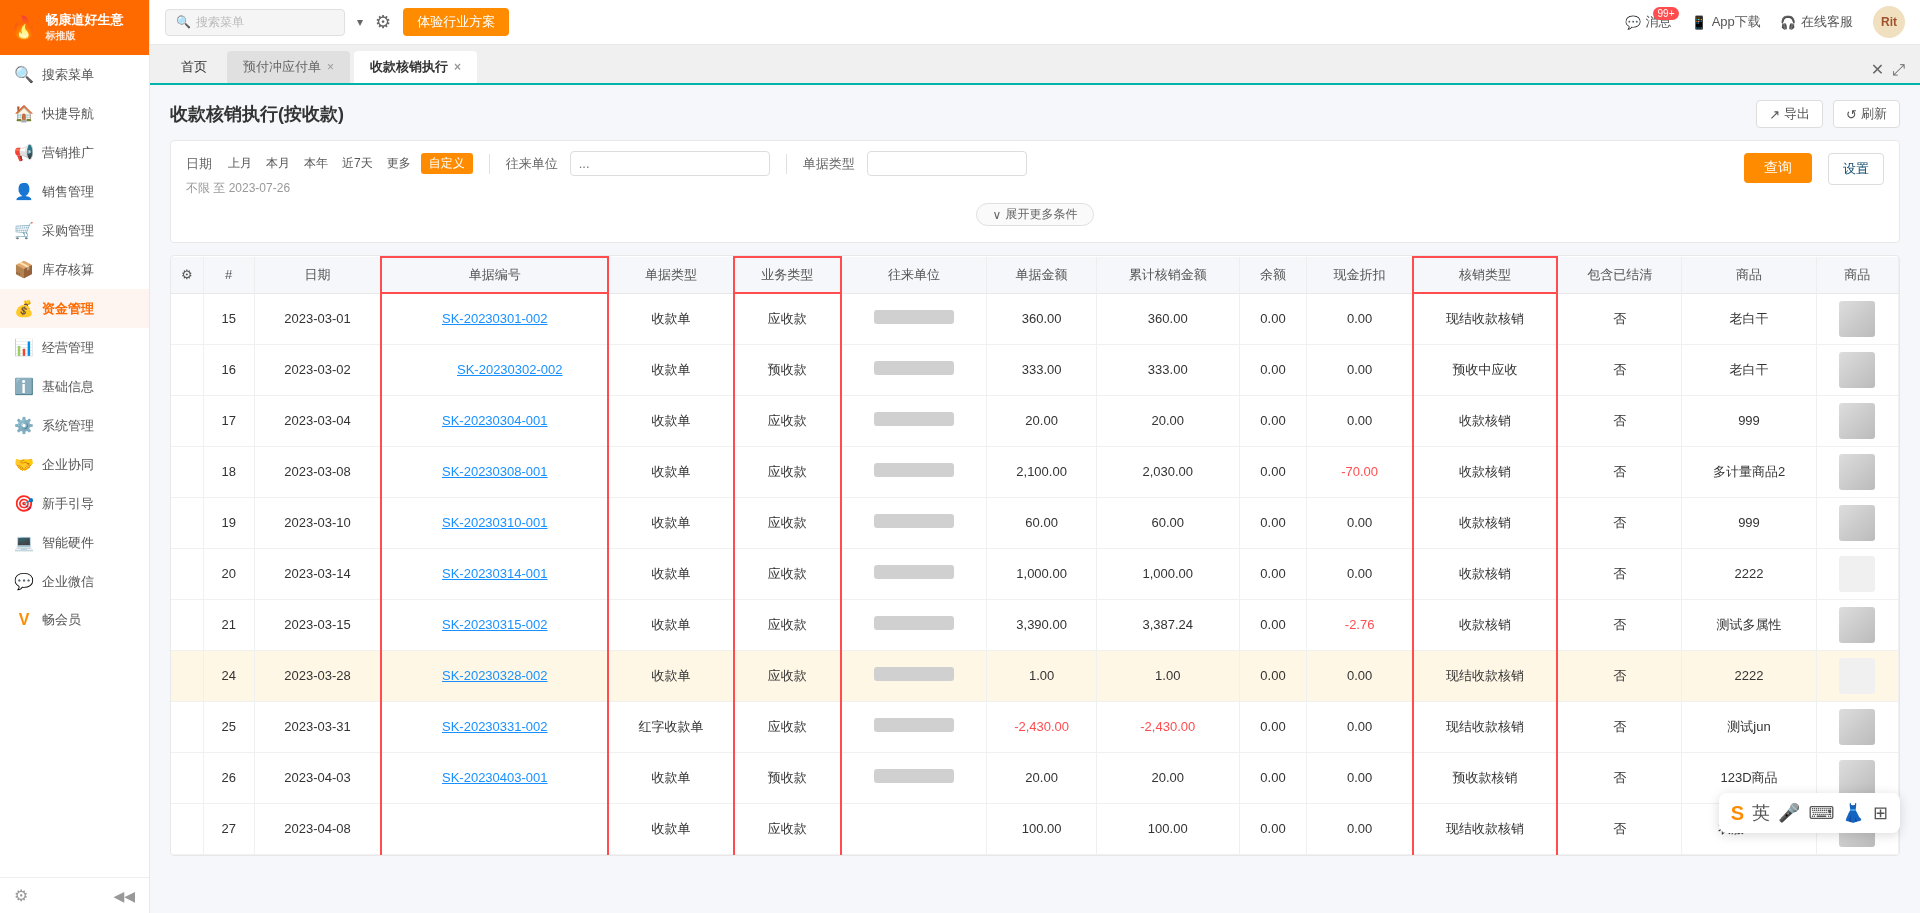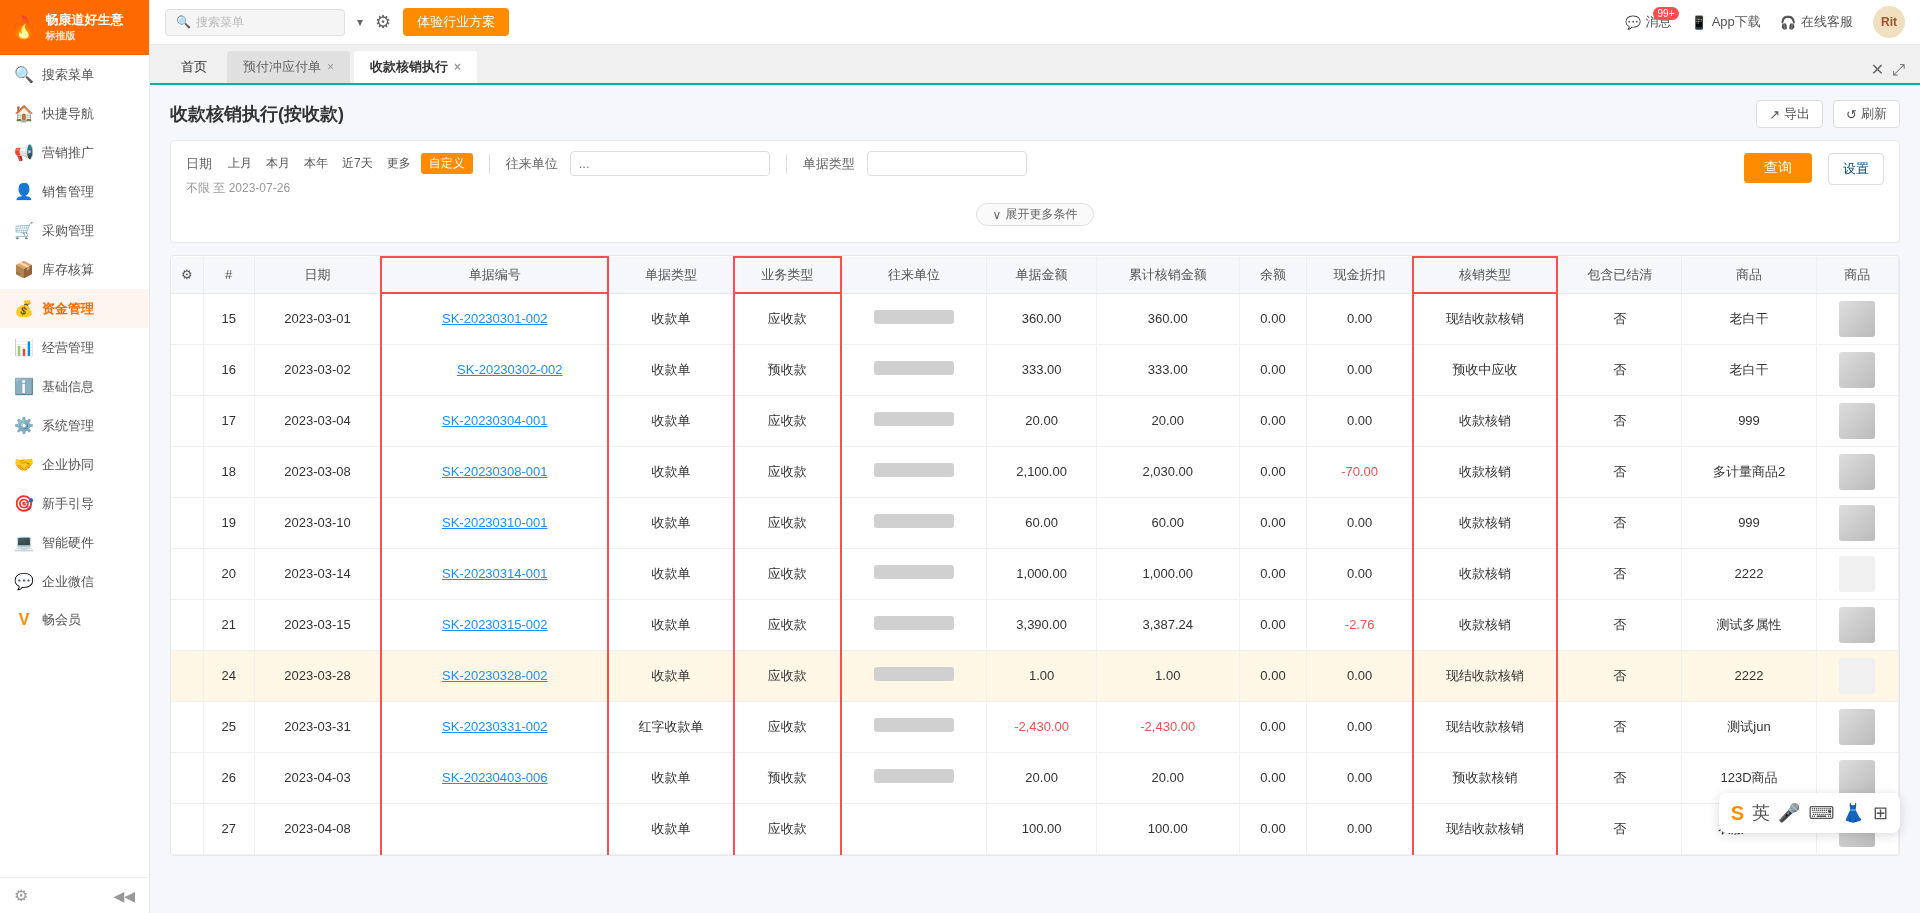--- a/index.html
+++ b/index.html
@@ -627,21 +627,21 @@
                 <td>0.00</td>
                 <td style="border-left: 2px solid rgb(255, 77, 79); border-right: 2px solid rgb(255, 77, 79);">现结收款核销</td>
                 <td>否</td>
                 <td>测试jun</td>
                 <td><div class="img-thumb has-img"></div></td>
               </tr>
               <tr>
                 <td></td>
                 <td>26</td>
                 <td>2023-04-03</td>
-                <td style="border-left: 2px solid rgb(255, 77, 79); border-right: 2px solid rgb(255, 77, 79);"><span class="link">SK-20230403-006</span></td>
+                <td style="border-left: 2px solid rgb(255, 77, 79); border-right: 2px solid rgb(255, 77, 79);"><span class="link">SK-20230403-001</span></td>
                 <td>收款单</td>
                 <td style="border-left: 2px solid rgb(255, 77, 79); border-right: 2px solid rgb(255, 77, 79);">预收款</td>
                 <td><span style="display: inline-block; width: 80px; height: 14px; background: rgb(208, 208, 208); border-radius: 3px;"></span></td>
                 <td>20.00</td>
                 <td>20.00</td>
                 <td>0.00</td>
                 <td>0.00</td>
                 <td style="border-left: 2px solid rgb(255, 77, 79); border-right: 2px solid rgb(255, 77, 79);">预收款核销</td>
                 <td>否</td>
                 <td>123D商品</td>

